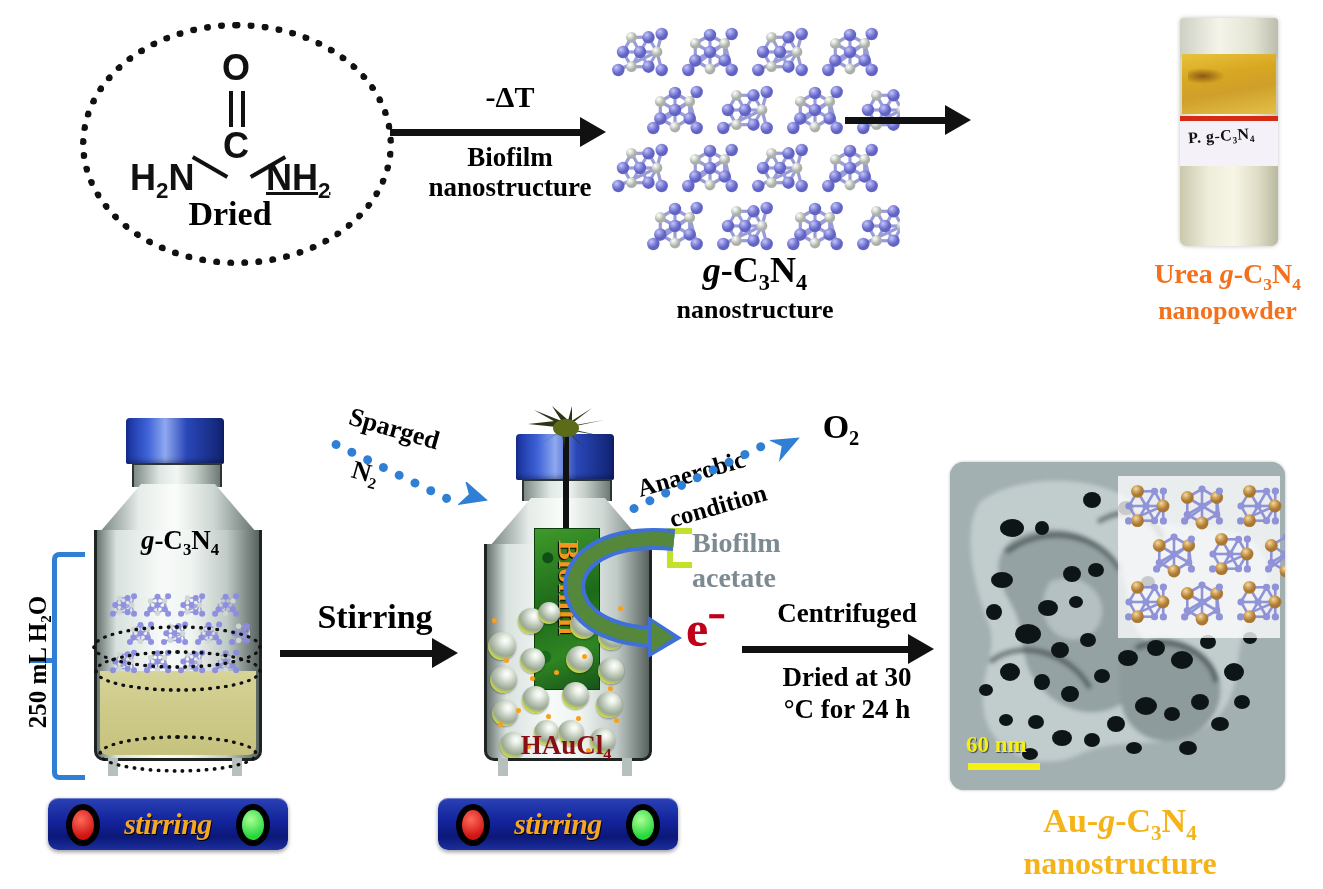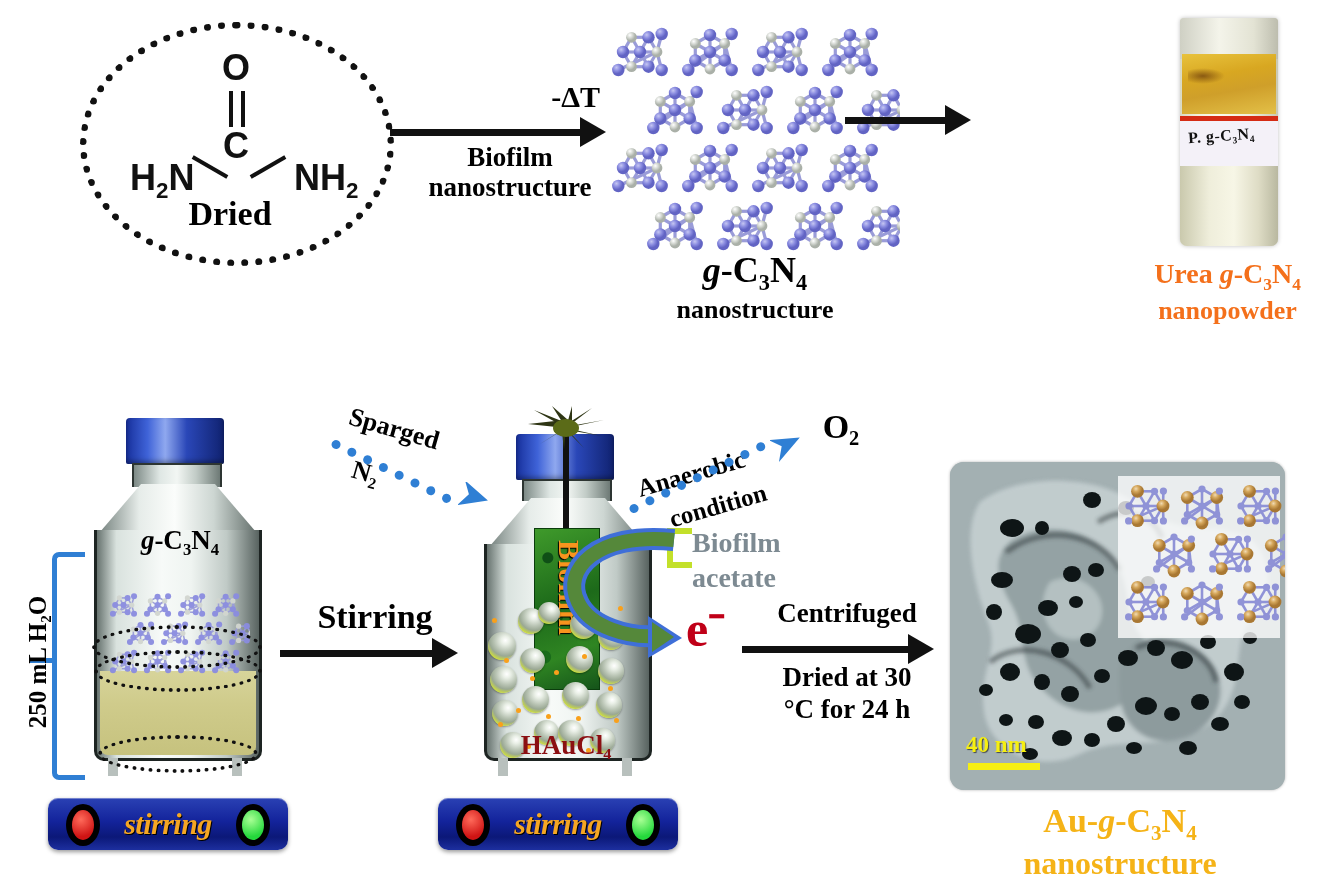--- a/index.html
+++ b/index.html
@@ -129,28 +129,28 @@
   <span class="uratom" style="left:93px;top:80px;">C</span>
 
   <div class="bond" style="left:60px;top:120px;width:40px;height:4px;transform:rotate(30deg);"></div>
 
   <div class="bond" style="left:118px;top:120px;width:40px;height:4px;transform:rotate(-30deg);"></div>
 
   <span class="uratom" style="left:0px;top:112px;">
     <span>H</span><span class="sub">2</span><span>N</span>
   </span>
 
-  <span class="uratom" style="left:164px;top:112px;">
+  <span class="uratom" style="left:136px;top:112px;text-decoration:underline;">
     <span>NH</span><span class="sub">2</span>
   </span>
 </div>
 
 <div class="abs lbl nosel" style="left:150px;top:195px;width:160px;font-size:34px;">Dried</div>
 
-<div class="abs lbl nosel" style="left:420px;top:80px;width:180px;font-size:30px;text-align:right;">-ΔT</div>
+<div class="abs lbl nosel" style="left:420px;top:80px;width:180px;font-size:30px;">-ΔT</div>
 <div class="abs nosel" style="left:390px;top:117px;width:230px;height:30px;">
   <div class="arrowline" style="left:0;top:12px;width:196px;"></div>
   <div class="arrowhead" style="left:190px;top:0px;"></div>
 </div>
 <div class="abs lbl nosel" style="left:420px;top:142px;width:180px;font-size:27px;">Biofilm</div>
 <div class="abs lbl nosel" style="left:390px;top:172px;width:240px;font-size:27px;">nanostructure</div>
 
 <svg class="lattice nosel" style="left:600px;top:18px;" width="300" height="240" viewBox="0 0 300 240">
   <defs>
     <radialGradient id="nG" cx="35%" cy="30%">
@@ -1361,20 +1361,20 @@
           <circle cx="291.0" cy="140.0" r="3.6" fill="#8f92d8"></circle>
           <circle cx="299.5" cy="125.3" r="6.4" fill="url(#auG)"></circle>
           <circle cx="316.5" cy="125.3" r="3.6" fill="#8f92d8"></circle>
           <circle cx="308.0" cy="140.0" r="3.6" fill="#8f92d8"></circle>
           <circle cx="325.4" cy="125.1" r="3.6" fill="#8f92d8"></circle>
           <circle cx="325.4" cy="154.9" r="3.6" fill="#8f92d8"></circle>
           <circle cx="290.6" cy="154.9" r="3.6" fill="#8f92d8"></circle>
         </g>
       </g>
   </svg>
-  <div class="scaletxt" style="left:16px;bottom:32px;">40 nm</div>
+  <div class="scaletxt" style="left:16px;bottom:32px;">60 nm</div>
   <div class="scalebar" style="left:18px;bottom:20px;width:72px;"></div>
 </div>
 
 <div class="abs lbl nosel" style="left:955px;top:802px;width:330px;font-size:34px;color:#f5b317;">
   <span>Au-</span><i>g</i><span>-C</span><span class="sub">3</span><span>N</span><span class="sub">4</span>
 </div>
 <div class="abs lbl nosel" style="left:955px;top:846px;width:330px;font-size:32px;color:#f5b317;">nanostructure</div>
 
 </body></html>

